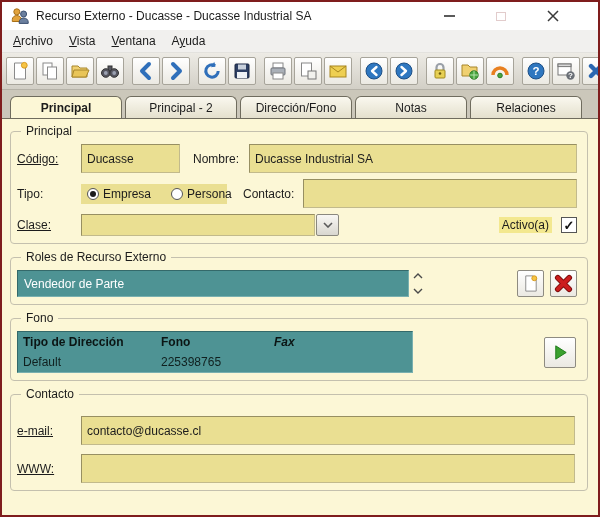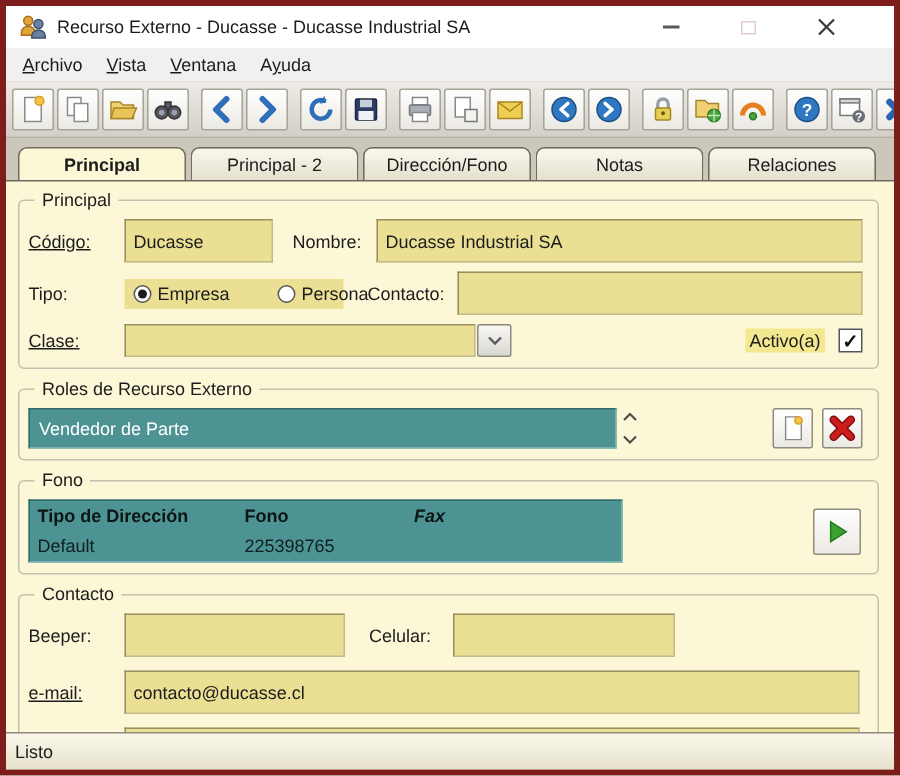--- a/index.html
+++ b/index.html
@@ -4,21 +4,21 @@
 <style>
   * { box-sizing: border-box; }
   html,body { margin:0; padding:0; }
   body {
     width:600px; height:517px;
     font-family:"Liberation Sans", sans-serif;
     background:#888;
   }
   .window {
     width:600px; height:517px;
-    border:4px solid #7f1d1d;
+    border:2px solid #7f1d1d;
     background:#ece9dd;
     display:flex; flex-direction:column;
     overflow:hidden;
   }
   
   .titlebar { height:28px; background:#ffffff; display:flex; align-items:center; padding:0 4px; flex:0 0 auto; }
   .title-icon { width:20px; height:20px; margin:0 6px 0 4px; display:flex; }
   .title-text { font-size:12px; color:#1c1c1c; flex:1; white-space:nowrap; }
   .win-controls { display:flex; gap:22px; margin-right:26px; }
   .wc { width:30px; height:20px; display:flex; align-items:center; justify-content:center; cursor:default; }
@@ -50,21 +50,21 @@
   .legend { position:absolute; top:-8px; left:10px; background:#fcf7d6; padding:0 5px; font-size:12px; color:#1c1c1c; }
   .frow { display:flex; align-items:center; margin-bottom:6px; }
   .frow:last-child { margin-bottom:0; }
   .flabel { font-size:12px; color:#1c1c1c; width:64px; flex:0 0 auto; }
   .link-label { text-decoration:underline; }
   .yinput {
     background:#eadf92; border:1px solid; border-color:#978f62 #c2ba8c #c2ba8c #978f62;
     height:29px; font-size:12px; padding:0 5px; color:#1c1c1c; font-family:inherit; outline:none;
   }
   
-  .radio-panel { width:146px; height:20px; background:#eadf92; display:flex; align-items:center; padding-left:6px; gap:32px; flex:0 0 auto; }
+  .radio-panel { width:146px; height:20px; background:#eadf92; display:flex; align-items:center; padding-left:6px; gap:20px; flex:0 0 auto; }
   .radio { display:flex; align-items:center; gap:4px; font-size:12px; color:#1c1c1c; }
   .rdot { width:12px; height:12px; border-radius:50%; background:#fff; border:1px solid #555; display:flex; align-items:center; justify-content:center; }
   .rdot.checked::after { content:""; width:6px; height:6px; border-radius:50%; background:#1c1c1c; }
   
   .combo { width:258px; height:22px; display:flex; flex:0 0 auto; }
   .combo-field { flex:1; background:#eadf92; border:1px solid; border-color:#978f62 #c2ba8c #c2ba8c #978f62; font-size:12px; padding:2px 5px; }
   .combo-btn { width:23px; background:linear-gradient(#f8f7f4,#d9d7d0); border:1px solid #8a887f; border-radius:2px; margin-left:1px; display:flex; align-items:center; justify-content:center; }
   
   .activo-wrap { margin-left:auto; display:flex; align-items:center; gap:9px; margin-right:2px; }
   .hl-label { font-size:12px; background:#f3e88f; padding:1px 3px; color:#1c1c1c; }
@@ -356,35 +356,26 @@
         <div class="play-btn">
           <svg viewBox="0 0 20 20" width="19" height="19">
               <path d="M5 3l11 7-11 7z" fill="#3aa12e" stroke="#1d7a1a"></path>
             </svg>
         </div>
       </div>
     </div>
 
     <div class="group">
       <span class="legend">Contacto</span>
-      <div class="frow">
-        <span class="flabel">Beeper:</span>
-        <input class="yinput" style="width: 147px;" value="">
-        <span class="flabel" style="width:56px; margin-left:16px;">Celular:</span>
-        <input class="yinput" style="width: 148px;" value="">
-      </div>
       <div class="frow" style="margin-top:9px;">
         <span class="flabel link-label">e-mail:</span>
         <input class="yinput" style="flex: 1 1 0%; margin-right: 4px;" value="contacto@ducasse.cl">
       </div>
       <div class="frow" style="margin-top:9px;">
         <span class="flabel link-label">WWW:</span>
         <input class="yinput" style="flex: 1 1 0%; margin-right: 4px;" value="">
       </div>
     </div>
 
   </div>
 
-  <div class="statusbar">
-    <span>Listo</span>
-  </div>
 
 </div>
 
 </body></html>

